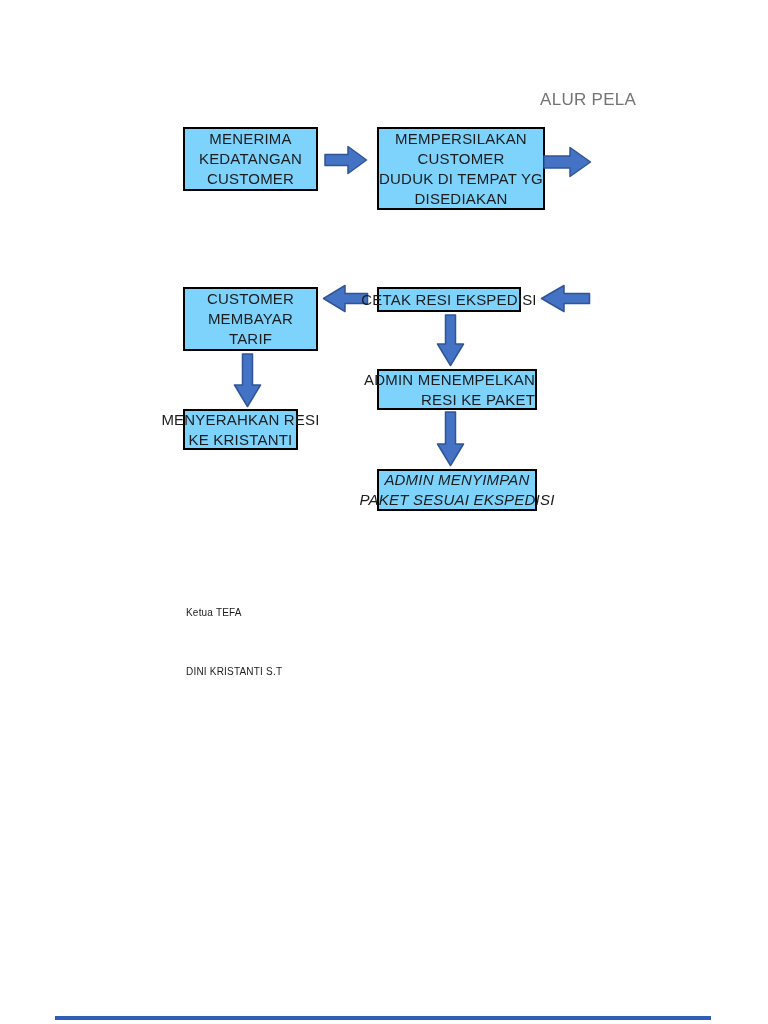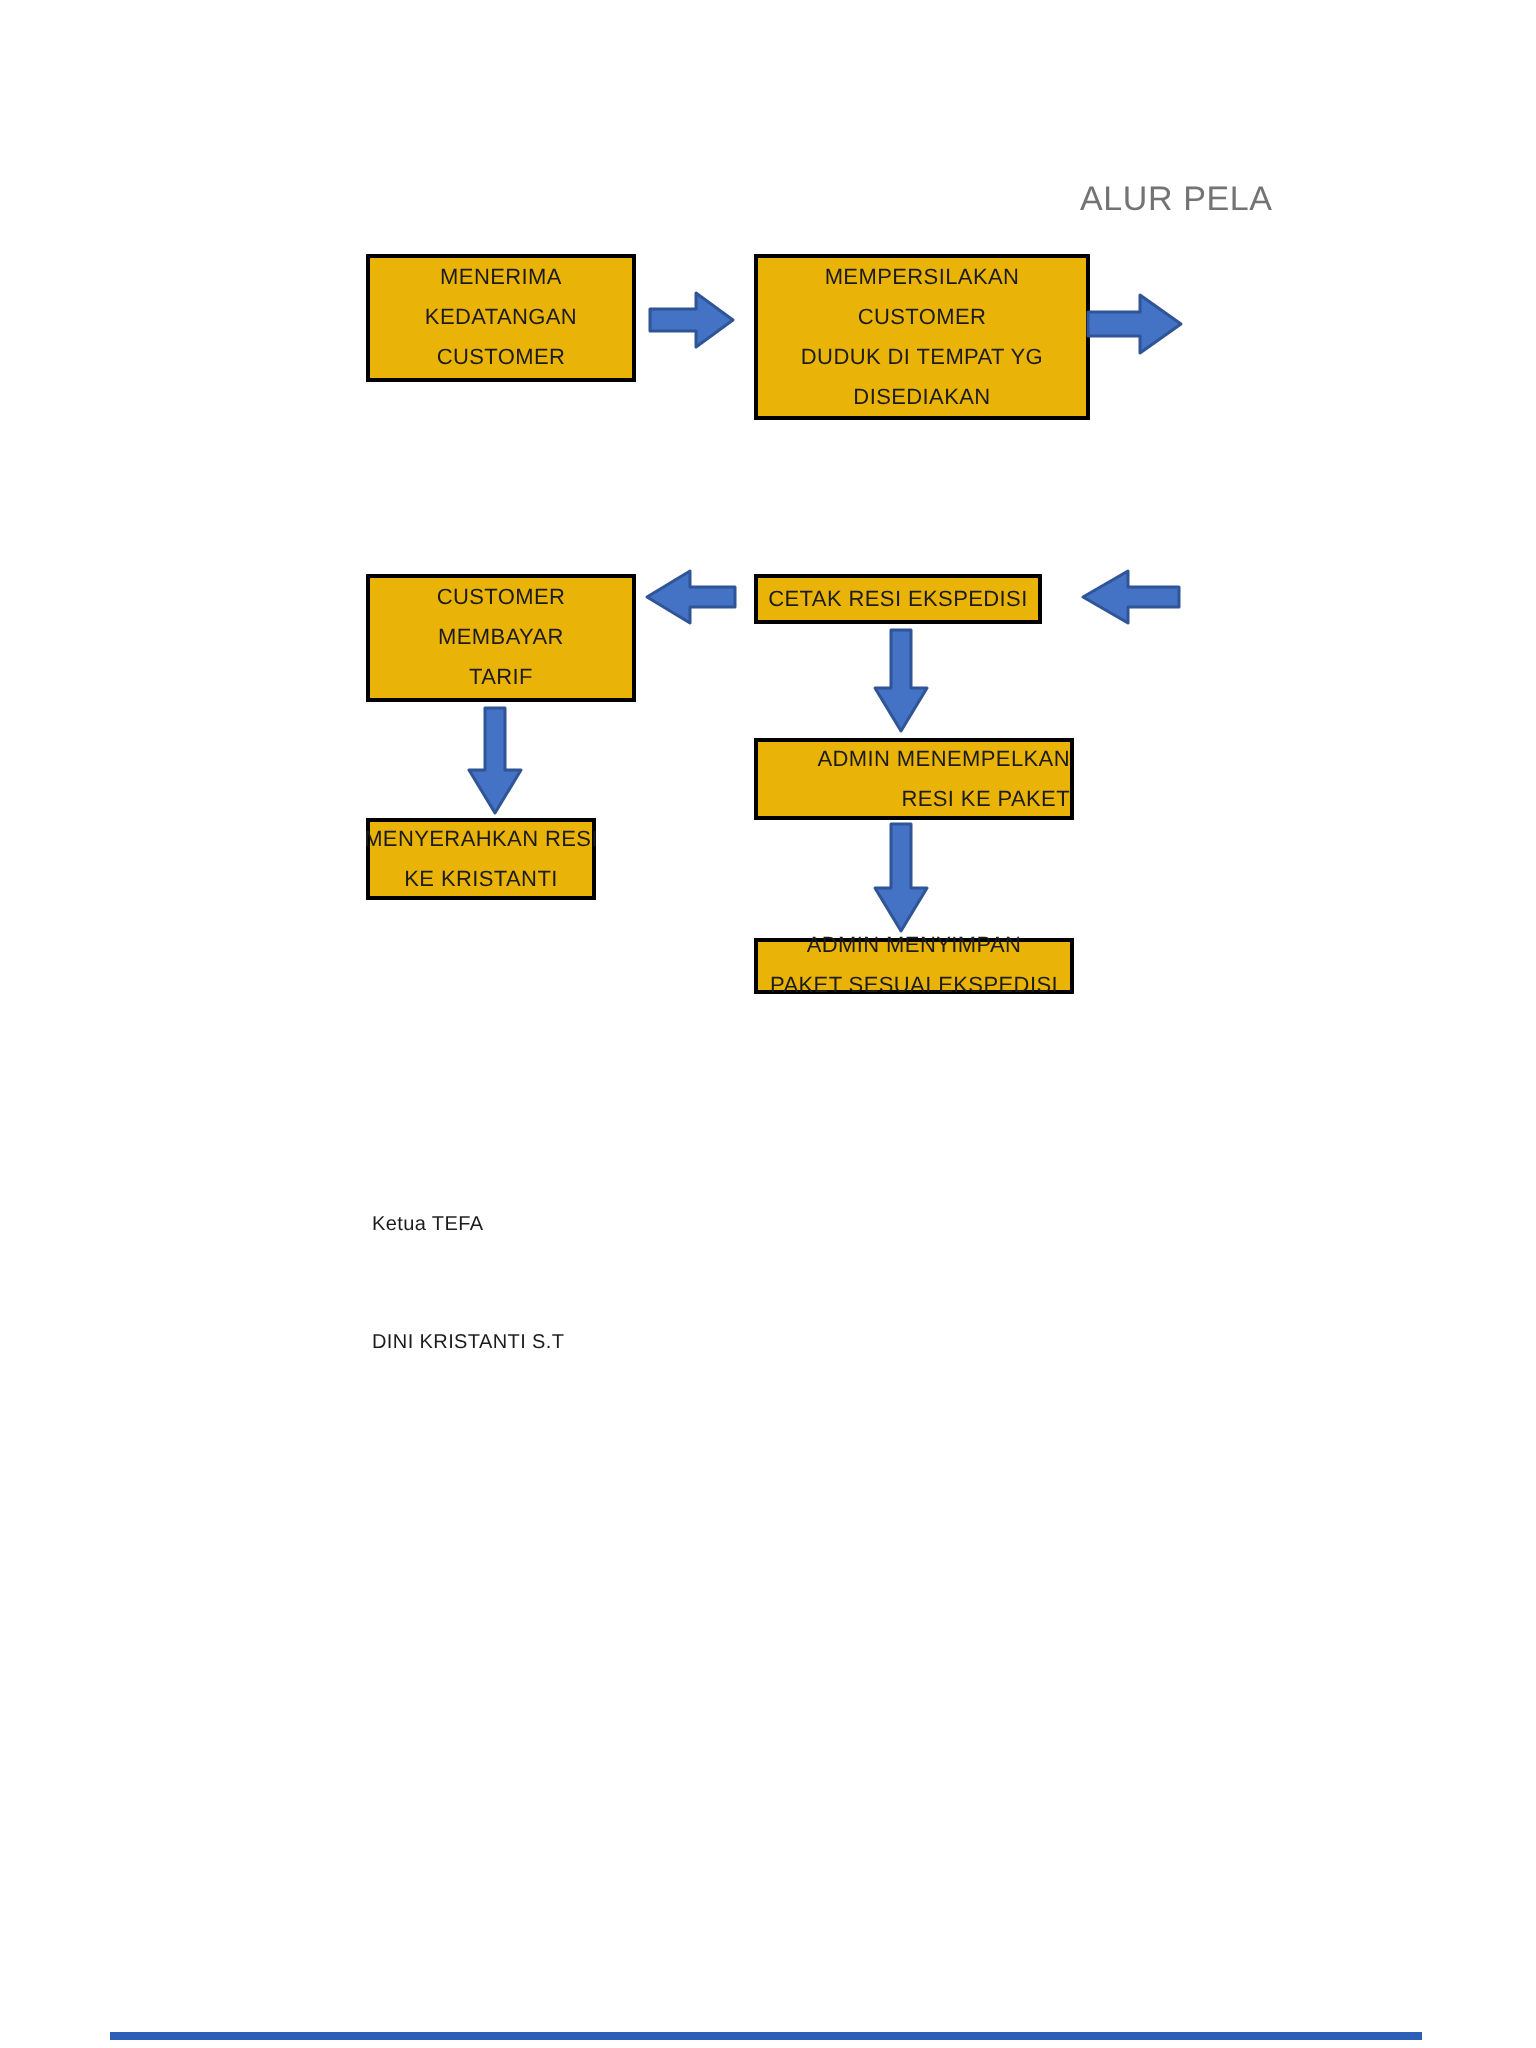--- a/index.html
+++ b/index.html
@@ -18,39 +18,39 @@
     left: 540px;
     top: 90px;
     font-size: 17px;
     letter-spacing: 0.3px;
     white-space: nowrap;
     color: #737373;
   }
   .fbox {
     position: absolute;
     border: 2px solid #000000;
-    background: #eab308;
+    background: #7dd3fc;
     display: flex;
     flex-direction: column;
     align-items: center;
     justify-content: center;
     text-align: center;
-    font-size: 11px;
+    font-size: 15px;
     line-height: 20px;
     letter-spacing: 0.2px;
     color: #1c1c1c;
   }
   .fbox span { display: block; white-space: nowrap; }
   .box-menerima        { left: 183px; top: 127px; width: 135px; height: 64px; }
   .box-mempersilakan   { left: 377px; top: 127px; width: 168px; height: 83px; }
   .box-membayar        { left: 183px; top: 287px; width: 135px; height: 64px; }
   .box-cetak           { left: 377px; top: 287px; width: 144px; height: 25px; }
   .box-menyerahkan     { left: 183px; top: 409px; width: 115px; height: 41px; }
   .box-menempelkan     { left: 377px; top: 369px; width: 160px; height: 41px; align-items: flex-end; }
-  .box-menyimpan       { left: 377px; top: 469px; width: 160px; height: 28px; }
+  .box-menyimpan       { left: 377px; top: 469px; width: 160px; height: 42px; font-style: italic; }
   .arrow { position: absolute; }
   .arr-1 { left: 324px; top: 145px; }
   .arr-2 { left: 543px; top: 146px; }
   .arr-3 { left: 322px; top: 284px; }
   .arr-4 { left: 540px; top: 284px; }
   .arr-5 { left: 233px; top: 353px; }
   .arr-6 { left: 436px; top: 314px; }
   .arr-7 { left: 436px; top: 411px; }
   .sig {
     position: absolute;

